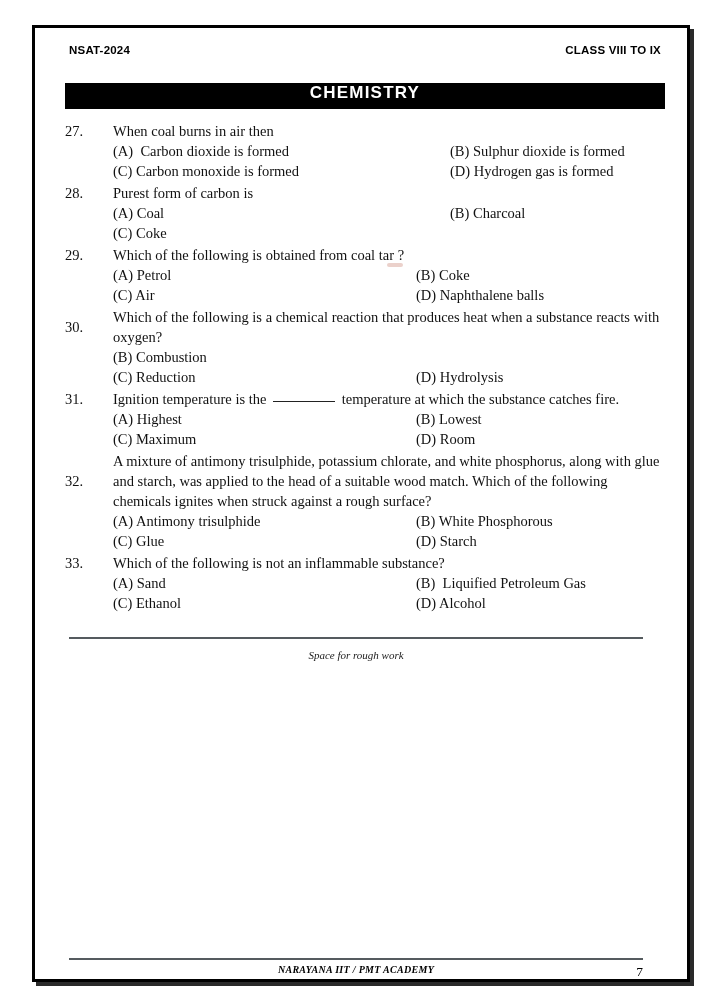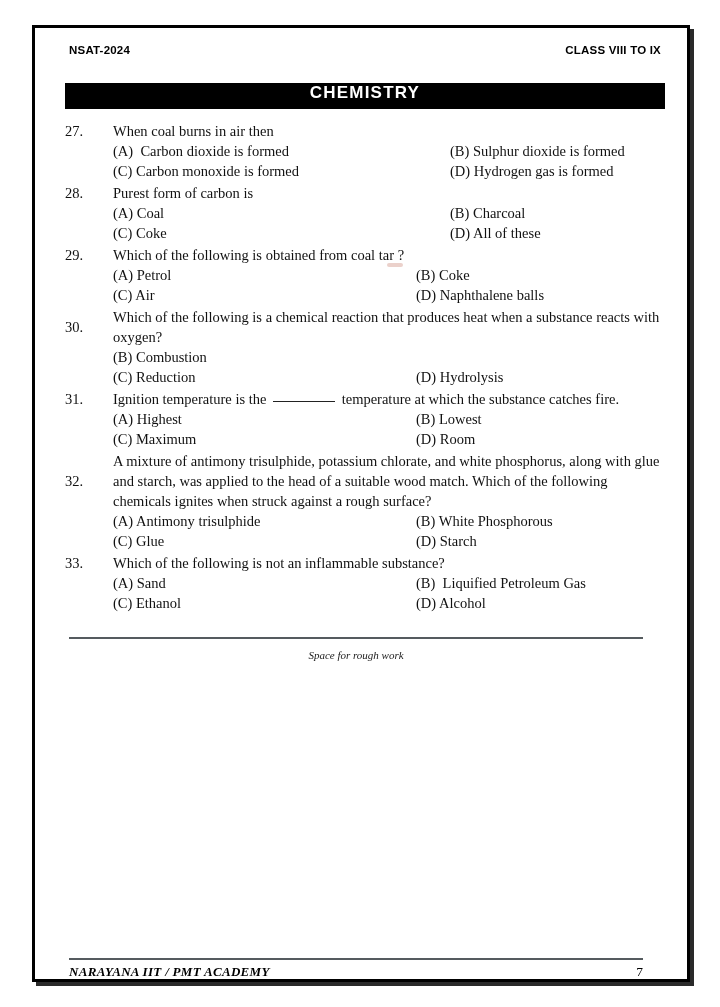--- a/index.html
+++ b/index.html
@@ -184,25 +184,25 @@
     position: absolute;
     left: 30px;
     top: 932px;
     width: 574px;
     height: 20px;
   }
   .footer-title {
     position: absolute;
     left: 0;
     width: 100%;
-    text-align: left;
+    text-align: center;
     font-family: "Liberation Serif", serif;
     font-weight: bold;
     font-style: italic;
-    font-size: 13px;
+    font-size: 10px;
     letter-spacing: 0.3px;
     color: #000000;
   }
   .footer-page {
     position: absolute;
     right: 0;
     top: 0;
     font-family: "Liberation Serif", serif;
     font-size: 13.5px;
     color: #000000;
@@ -251,21 +251,20 @@
           <div class="q-num">28.</div>
           <div class="q-text"> Purest form of carbon is</div>
         </div>
         <div class="options wide">
           <div class="opt-row">
             <span class="opt-a">(A) Coal</span>
             <span class="opt-b">(B) Charcoal</span>
           </div>
           <div class="opt-row">
             <span class="opt-c">(C) Coke</span>
-            <span class="opt-d">(D) All of these</span>
           </div>
         </div>
       </div>
 
       <div class="question">
         <div class="q-head">
           <div class="q-num">29.</div>
           <div class="q-text">Which of the following is obtained from coal tar ?</div>
         </div>
         <div class="options narrow">

